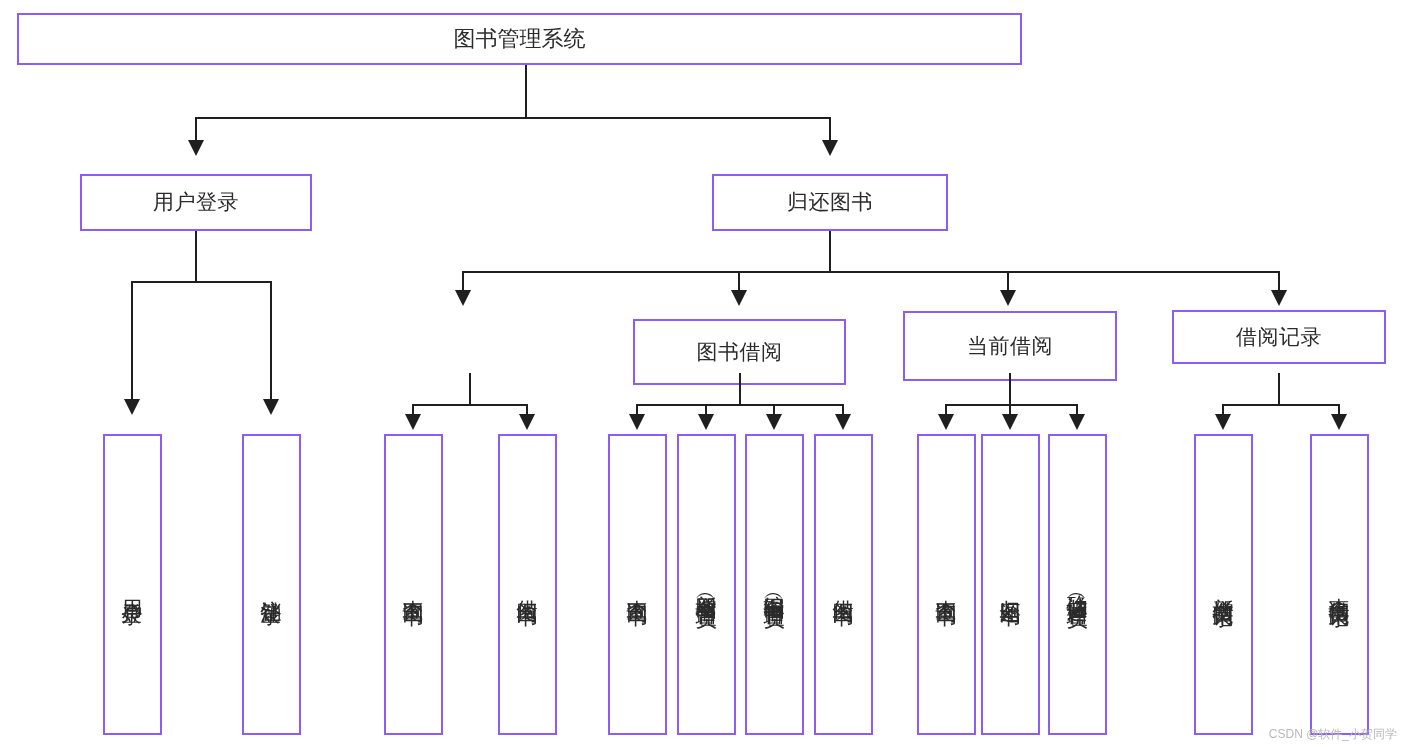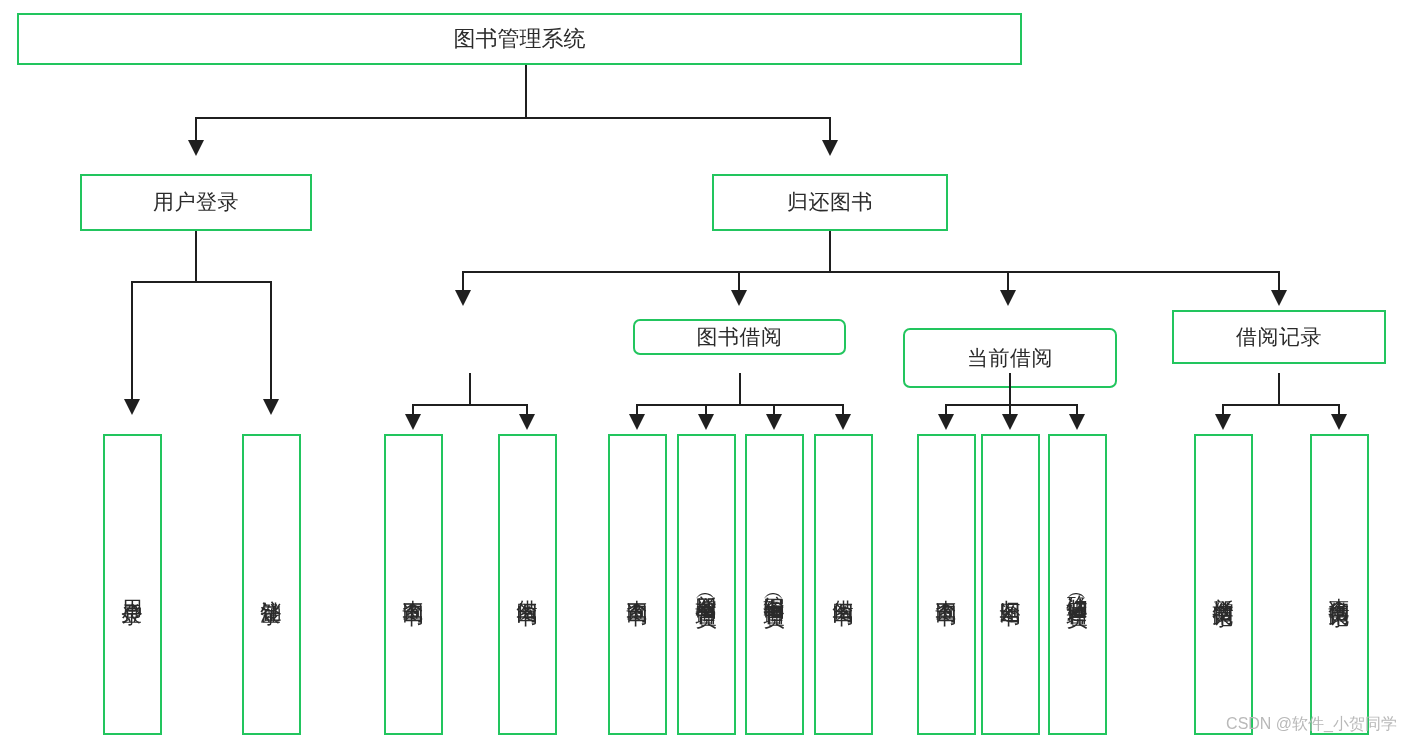--- a/index.html
+++ b/index.html
@@ -12,21 +12,21 @@
   }
   #canvas {
     position: relative;
     width: 1405px;
     height: 747px;
     background: #ffffff;
     overflow: hidden;
   }
   .node {
     position: absolute;
-    border: 2px solid #22c55e;
+    border: 2px solid #8b5cf6;
     background: #ffffff;
     display: flex;
     align-items: center;
     justify-content: center;
     color: #2b2b2b;
     text-align: center;
     line-height: 1.18;
   }
   .node.h {
     font-size: 21px;
@@ -57,22 +57,22 @@
   .arrow {
     position: absolute;
     width: 0; height: 0;
     border-left: 8px solid transparent;
     border-right: 8px solid transparent;
     border-top: 16px solid #1f1f1f;
   }
   .watermark {
     position: absolute;
     right: 8px;
-    bottom: 12px;
-    font-size: 16px;
+    bottom: 4px;
+    font-size: 12px;
     color: #b9b9b9;
     white-space: nowrap;
     font-family: "Liberation Sans", "DejaVu Sans", sans-serif;
   }
 </style>
 </head>
 <body>
 
 <div id="canvas">
 
@@ -107,24 +107,24 @@
   <div class="edge hline" style="left:462px; top:271px; width:818px; height:2px;"></div>
   <div class="edge vline" style="left:462px; top:271px; width:2px; height:23px;"></div>
   <div class="arrow" style="left:455px; top:290px;"></div>
   <div class="edge vline" style="left:738px; top:271px; width:2px; height:23px;"></div>
   <div class="arrow" style="left:731px; top:290px;"></div>
   <div class="edge vline" style="left:1007px; top:271px; width:2px; height:23px;"></div>
   <div class="arrow" style="left:1000px; top:290px;"></div>
   <div class="edge vline" style="left:1278px; top:271px; width:2px; height:23px;"></div>
   <div class="arrow" style="left:1271px; top:290px;"></div>
 
-  <div class="node h" style="left:633px; top:319px; width:213px; height:36px;border-radius:7px;">
+  <div class="node h" style="left:633px; top:319px; width:213px; height:66px;">
     <span>图书借阅</span>
   </div>
-  <div class="node h" style="left:903px; top:328px; width:214px; height:60px;border-radius:7px;">
+  <div class="node h" style="left:903px; top:311px; width:214px; height:70px;">
     <span>当前借阅</span>
   </div>
   <div class="node h" style="left:1172px; top:310px; width:214px; height:54px;">
     <span>借阅记录</span>
   </div>
 
   <div class="edge vline" style="left:469px; top:373px; width:2px; height:32px;"></div>
   <div class="edge hline" style="left:412px; top:404px; width:116px; height:2px;"></div>
   <div class="edge vline" style="left:412px; top:404px; width:2px; height:14px;"></div>
   <div class="arrow" style="left:405px; top:414px;"></div>

